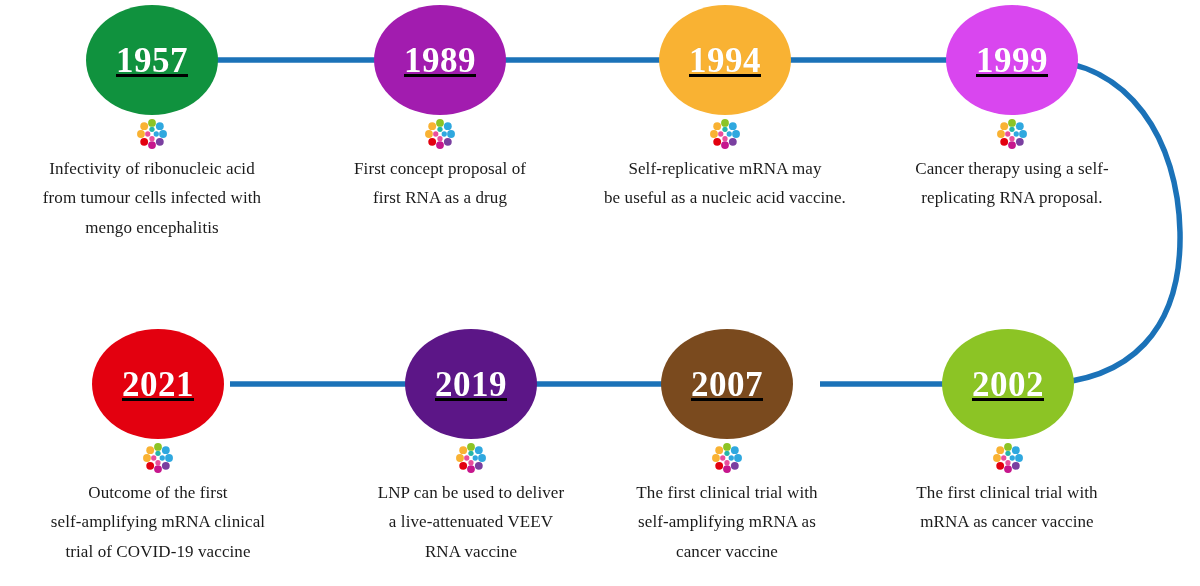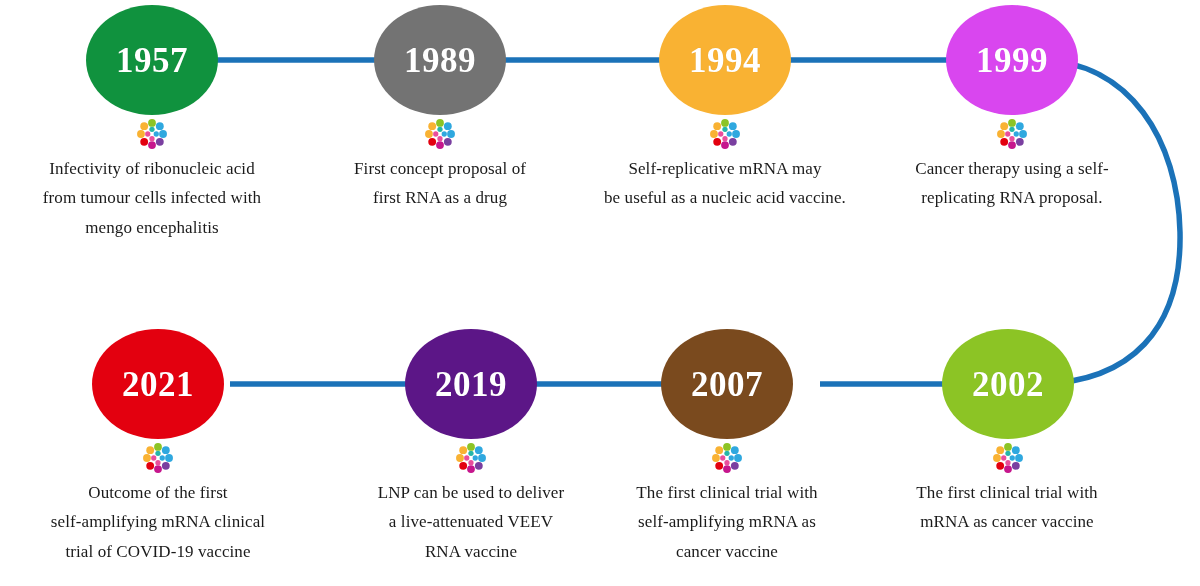--- a/index.html
+++ b/index.html
@@ -33,20 +33,21 @@
   .bubble {
     position: relative;
     width: 132px;
     height: 110px;
     margin: 0 auto;
     border-radius: 50%;
     display: flex;
     align-items: center;
     justify-content: center;
     z-index: 3;
+    text-decoration: underline;
   }
   .bubble-year {
     color: #ffffff;
     font-family: "Liberation Serif", "DejaVu Serif", serif;
     font-weight: bold;
     font-size: 35px;
     line-height: 1;
     letter-spacing: 0.5px;
     text-shadow: 0 0 1px rgba(0,0,0,0.12);
   }
@@ -112,21 +113,21 @@
       </g>
     </svg>
     <div class="caption">
       <span class="ln">Infectivity of ribonucleic acid</span>
       <span class="ln">from tumour cells infected with</span>
       <span class="ln">mengo encephalitis</span>
     </div>
   </div>
 
   <div class="node" style="left:366px; top:5px;">
-    <div class="bubble" style="background:#737373;">
+    <div class="bubble" style="background:#a21caf;">
       <span class="bubble-year">1989</span>
     </div>
     <svg class="flower" viewBox="0 0 40 40" xmlns="http://www.w3.org/2000/svg">
       <g>
         <circle cx="20" cy="7" r="4.6" fill="#8cc425"></circle>
         <circle cx="29.2" cy="10.8" r="4.6" fill="#2fa8df"></circle>
         <circle cx="33" cy="20" r="4.6" fill="#2fa8df"></circle>
         <circle cx="29.2" cy="29.2" r="4.6" fill="#7a3fa0"></circle>
         <circle cx="20" cy="33" r="4.6" fill="#c6168d"></circle>
         <circle cx="10.8" cy="29.2" r="4.6" fill="#e3000f"></circle>

